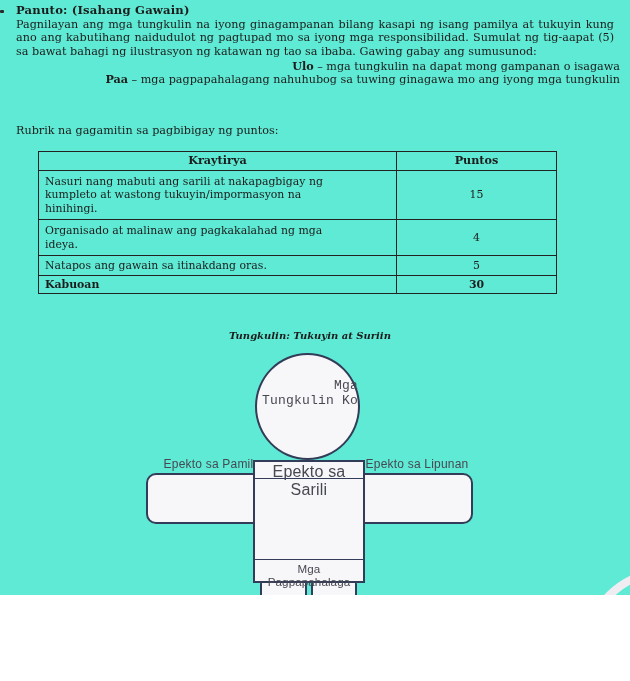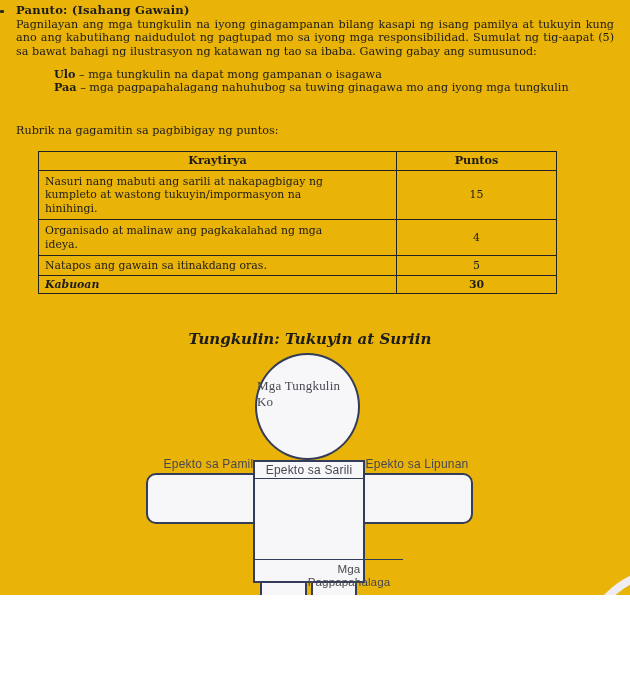--- a/index.html
+++ b/index.html
@@ -1,40 +1,40 @@
 <!DOCTYPE html>
 <html style="--ink: #1c1c1c; --navy: #333c58; --fill: #f7f7f9; --dglabel: #484852; --tableborder: #222222; --wm: #efedf1;"><head>
 <meta charset="utf-8">
 <style>
   html, body { margin: 0; padding: 0; background: #ffffff; }
   .page {
     position: relative;
     width: 630px;
     height: 595px;
-    background: #eab308;
+    background: #5eead4;
     overflow: hidden;
     font-family: "DejaVu Serif", serif;
     color: var(--ink, #1c1c1c);
   }
   
   .stray-dot {
     position: absolute; left: 0px; top: 10px;
     width: 4px; height: 3px; background: #2a2a2a; border-radius: 1px;
   }
   .doc-title {
     position: absolute; left: 16px; top: 3px;
     font-size: 11.6px; font-weight: bold; letter-spacing: 0.2px;
   }
   .paragraph {
     position: absolute; left: 16px; top: 18px; width: 598px;
     font-size: 11.2px; line-height: 13.3px; text-align: justify;
   }
   .guide-list {
-    position: absolute; left: 54px; top: 68px; width: 566px;
-    font-size: 11.2px; line-height: 13.2px;
+    position: absolute; left: 54px; top: 60px; width: 566px;
+    font-size: 11.2px; line-height: 13.2px; text-align: right;
   }
   .guide-item b { font-weight: bold; }
   .rubric-intro {
     position: absolute; left: 16px; top: 124px;
     font-size: 11.2px;
   }
   
   table.rubric {
     position: absolute; left: 38px; top: 151px;
     width: 519px; border-collapse: collapse;
@@ -46,41 +46,41 @@
   }
   table.rubric { border: 1.5px solid var(--tableborder, #222222); padding-left: 7px; }
   th.c1 { width: 358px; height: 16px; font-weight: bold; text-align: center; font-size: 11.2px; }
   th.c2 { width: 159px; font-weight: bold; text-align: center; font-size: 11.2px; }
   td.crit { vertical-align: middle; padding: 2px 55px 2px 6px; text-align: left; }
   tr.r1 td { height: 44px; }
   tr.r2 td { height: 31px; }
   tr.r3 td { height: 15px; margin-top: 12px; }
   tr.total td { height: 15px; }
   td.pts { text-align: center; vertical-align: middle; }
-  td.total-label { font-weight: bold; font-style: italic; padding: 1px 4px 1px 6px; margin-left: 28px; }
+  td.total-label { font-weight: bold; padding: 1px 4px 1px 6px; margin-left: 28px; }
   td.total-pts { font-weight: bold; }
   
   .dg-title {
     position: absolute; left: 160px; top: 330px; width: 300px;
-    text-align: center; font-size: 15px; font-weight: bold; font-style: italic;
+    text-align: center; font-size: 10px; font-weight: bold; font-style: italic;
   }
   .shape {
     background: var(--fill, #f7f7f9);
     border: 2px solid var(--navy, #333c58);
     box-sizing: border-box;
     position: absolute;
   }
   .head {
     left: 255px; top: 353px; width: 105px; height: 107px;
     border-radius: 50%; z-index: 1;
   }
   .head-label {
     position: absolute; left: 0; top: 23px; width: 100%;
-    text-align: left;
-    font-family: Liberation Serif, serif;
+    text-align: right;
+    font-family: Liberation Mono, monospace;
     font-size: 13px; color: var(--dglabel, #484852); letter-spacing: 0.2px;
   }
   .arm-label {
     position: absolute; top: 457px; width: 110px; text-align: center;
     font-family: "Liberation Sans", sans-serif;
     font-size: 12px; color: var(--dglabel, #484852); letter-spacing: 0.2px;
     z-index: 2;
   }
   .arm-label.left  { left: 160px; }
   .arm-label.right { left: 362px; }
@@ -88,31 +88,30 @@
   .arm.left-arm  { left: 146px; width: 110px; border-radius: 10px 0 0 10px; }
   .arm.right-arm { left: 362px; width: 111px; border-radius: 0 10px 10px 0; }
   .torso {
     left: 253px; top: 460px; width: 112px; height: 123px; z-index: 3;
   }
   .torso-top {
     position: absolute; left: 0; top: 0; width: 100%; height: 15px;
     border-bottom: 1.5px solid var(--navy, #333c58);
     text-align: center;
     font-family: "Liberation Sans", sans-serif;
-    font-size: 12px; color: var(--dglabel, #484852); letter-spacing: 0.2px;
+    font-size: 16px; color: var(--dglabel, #484852); letter-spacing: 0.2px;
     padding-top: 1px;
   }
   .torso-bottom {
     position: absolute; left: 0; bottom: 0; width: 100%; height: 19px;
     border-top: 1.5px solid var(--navy, #333c58);
     text-align: center;
     font-family: "Liberation Sans", sans-serif;
     font-size: 11.6px; color: var(--dglabel, #484852); letter-spacing: 0.1px;
     padding-top: 2px;
-    padding-left: 40px;
   }
   .leg { top: 582px; height: 66px; border-top: none; z-index: 1; }
   .leg.left-leg  { left: 260px; width: 47px; border-radius: 2px 2px 12px 12px; }
   .leg.right-leg { left: 311px; width: 46px; border-radius: 2px 2px 12px 12px; }
   
   .watermark-ring {
     position: absolute; left: 581px; top: 567px;
     width: 158px; height: 158px; border-radius: 50%;
     border: 8px solid var(--wm, #efedf1);
     z-index: 0;

